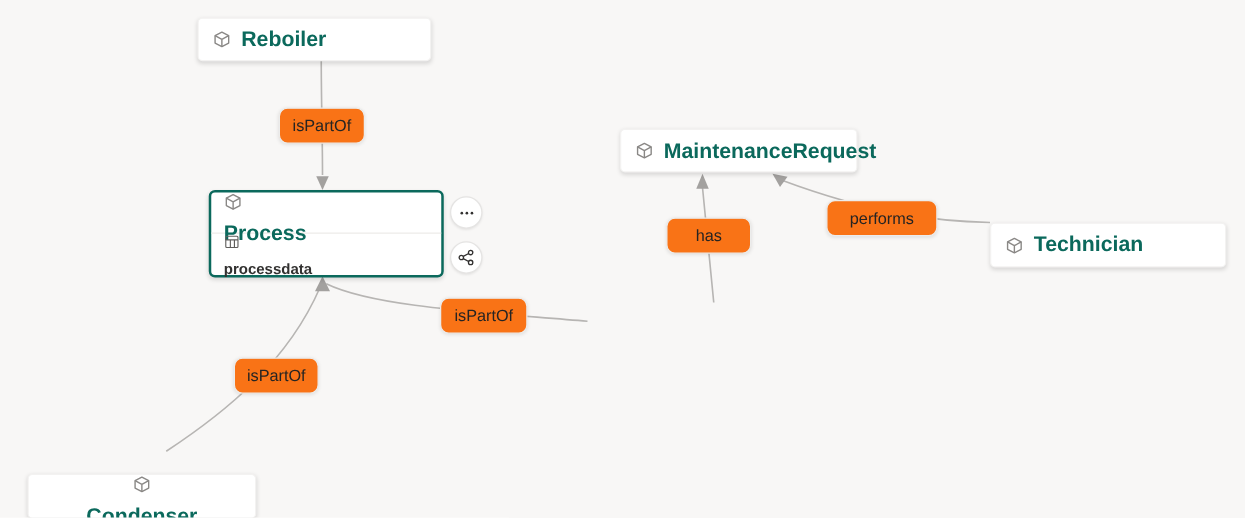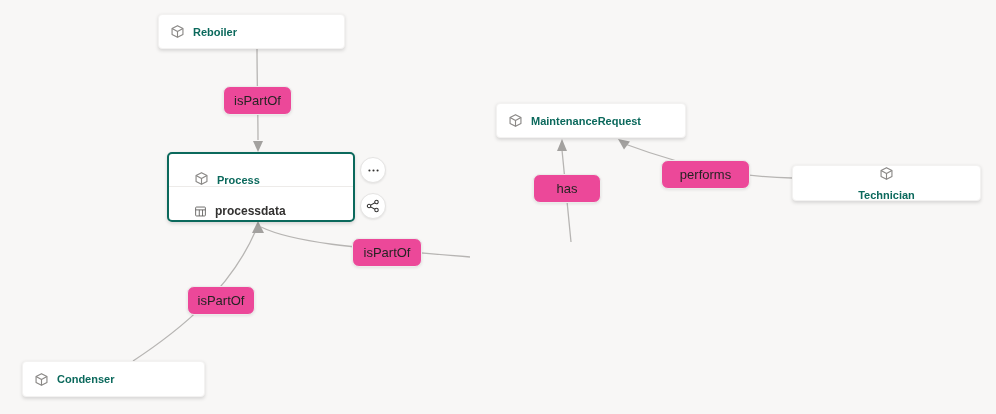--- a/index.html
+++ b/index.html
@@ -8,48 +8,48 @@
     position:relative;
     width:996px;height:414px;
     background:#f8f7f6;
     overflow:hidden;
   }
   #edges-layer{position:absolute;left:0;top:0;z-index:1;}
   .edge-path{fill:none;stroke:#b7b5b3;stroke-width:1.3;}
   .arrowhead{fill:#a3a19f;stroke:none;}
   .edge-label{
     position:absolute;z-index:2;
-    background:#ec4899;
+    background:#f97316;
     border:1px solid #ececeb;
     border-radius:7px;
     box-shadow:0 1px 3px rgba(0,0,0,0.09);
     display:flex;align-items:center;justify-content:center;
     font-size:13px;color:#252423;
     box-sizing:border-box;
   }
   .node{
     position:absolute;z-index:3;
     background:#ffffff;
     border:1px solid #f3f2f1;
     border-radius:4px;
     box-shadow:0 1.6px 3.6px rgba(0,0,0,0.13);
     box-sizing:border-box;
     display:flex;align-items:center;
     padding:0 11px;gap:8px;
   }
   .node-title{
-    font-size:11px;font-weight:bold;color:#0b695c;
+    font-size:17px;font-weight:bold;color:#0b695c;
     white-space:nowrap;
   }
   .node.selected{
     border:2px solid #0b695c;
     border-radius:5px;
     padding:0;display:block;
   }
-  .sel-row{display:flex;align-items:flex-end;gap:8px;padding:0 25px;height:32px;}
+  .sel-row{display:flex;align-items:flex-start;gap:8px;padding:0 10px;height:32px;flex-direction:column;}
   .sel-divider{border-top:1px solid #edebe9;margin:0;}
   .node-prop{font-size:12px;color:#323130;white-space:nowrap;font-weight:bold;}
   .icon-wrap{display:flex;align-items:center;flex:0 0 auto;}
   .circle-btn{
     position:absolute;z-index:3;
     width:26px;height:26px;border-radius:50%;
     background:#ffffff;
     border:1px solid #e5e4e3;
     box-shadow:0 1px 2px rgba(0,0,0,0.08);
     display:flex;align-items:center;justify-content:center;
@@ -140,32 +140,32 @@
   <div class="node" style="left:496px;top:103px;width:190px;height:35px;">
     <span class="icon-wrap">
       <svg width="15" height="15" viewBox="0 0 16 16" fill="none" stroke="#8a8886" stroke-width="1.2" stroke-linejoin="round">
         <path d="M8 1.8 L13.8 4.9 V11.1 L8 14.2 L2.2 11.1 V4.9 Z"></path>
         <path d="M2.2 4.9 L8 8 L13.8 4.9 M8 8 V14.2"></path>
       </svg>
     </span>
     <span class="node-title">MaintenanceRequest</span>
   </div>
 
-  <div class="node" style="left:792px;top:165px;width:189px;height:36px;flex-direction:column;">
+  <div class="node" style="left:792px;top:178px;width:189px;height:36px;">
     <span class="icon-wrap">
       <svg width="15" height="15" viewBox="0 0 16 16" fill="none" stroke="#8a8886" stroke-width="1.2" stroke-linejoin="round">
         <path d="M8 1.8 L13.8 4.9 V11.1 L8 14.2 L2.2 11.1 V4.9 Z"></path>
         <path d="M2.2 4.9 L8 8 L13.8 4.9 M8 8 V14.2"></path>
       </svg>
     </span>
     <span class="node-title">Technician</span>
   </div>
 
 
-  <div class="node" style="left:22px;top:361px;width:183px;height:36px;">
+  <div class="node" style="left:22px;top:379px;width:183px;height:36px;flex-direction:column;">
     <span class="icon-wrap">
       <svg width="15" height="15" viewBox="0 0 16 16" fill="none" stroke="#8a8886" stroke-width="1.2" stroke-linejoin="round">
         <path d="M8 1.8 L13.8 4.9 V11.1 L8 14.2 L2.2 11.1 V4.9 Z"></path>
         <path d="M2.2 4.9 L8 8 L13.8 4.9 M8 8 V14.2"></path>
       </svg>
     </span>
     <span class="node-title">Condenser</span>
   </div>
 
 </div>

